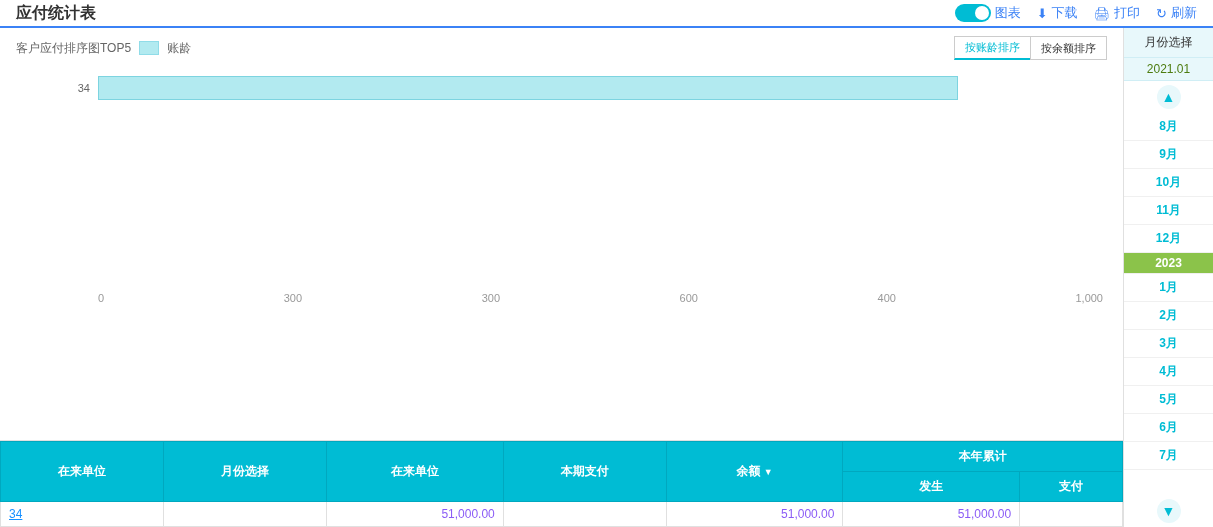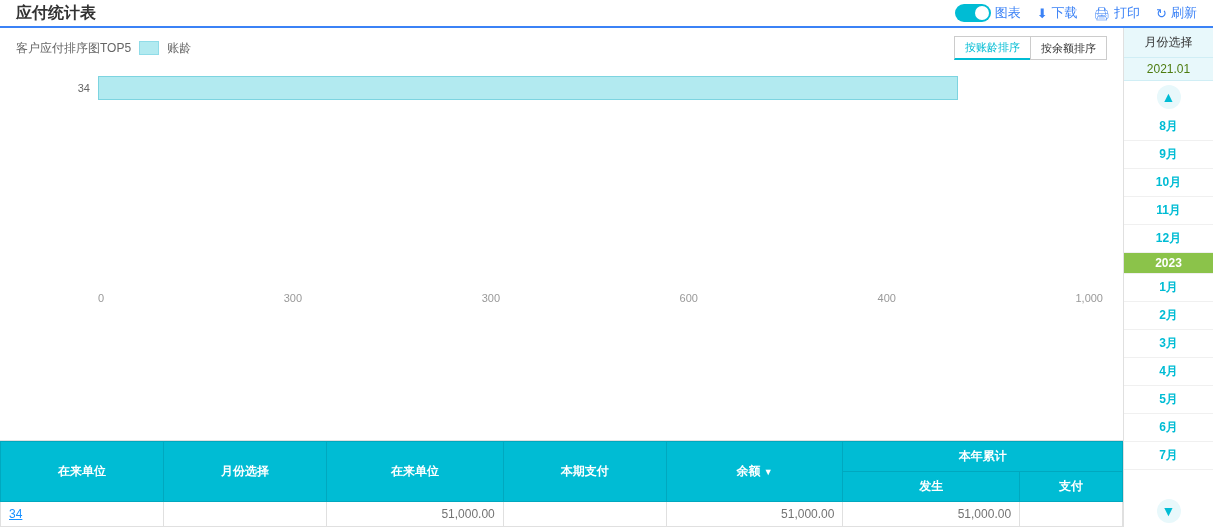--- a/index.html
+++ b/index.html
@@ -47,21 +47,21 @@
 
     
     .table-section { background: #fff; border-top: 1px solid #e0e0e0; }
     .table-container { overflow: hidden; }
 
     table { width: 100%; border-collapse: collapse; }
     .table-header-top { background: #00bcd4; color: #fff; }
     .table-header-sub { background: #00bcd4; color: #fff; }
     th { padding: 6px 8px; text-align: center; font-weight: bold; font-size: 12px; border: 1px solid #00a8bf; }
     td { padding: 5px 8px; font-size: 12px; border: 1px solid #e0e0e0; background: #fff; }
-    td.number { text-align: right; color: #737373; }
+    td.number { text-align: right; color: #8b5cf6; }
     td.link { color: #1890ff; cursor: pointer; text-decoration: underline; }
 
     
     .sidebar { width: 90px; background: #fff; border-left: 1px solid #e0e0e0; display: flex; flex-direction: column; font-size: 12px; overflow-y: auto; }
     .sidebar-header { background: #e8f8fb; padding: 6px 8px; text-align: center; font-size: 12px; color: #333; border-bottom: 1px solid #d0eef5; }
     .sidebar-year-input { width: 100%; text-align: center; padding: 4px; background: #e8f8fb; border: none; border-bottom: 1px solid #d0eef5; font-size: 12px; color: #4d7c0f; }
     .sidebar-nav { display: flex; justify-content: center; padding: 4px 0; }
     .nav-btn { width: 24px; height: 24px; border-radius: 50%; border: none; cursor: pointer; display: flex; align-items: center; justify-content: center; font-size: 14px; color: #00bcd4; background: #e8f8fb; }
     .month-item { padding: 5px 0; text-align: center; cursor: pointer; color: #00bcd4; font-size: 12px; border-bottom: 1px solid #f0f0f0; font-weight: bold; }
     .month-item.year-label { background: #8bc34a; color: #fff; font-weight: bold; padding: 3px 16px; }

